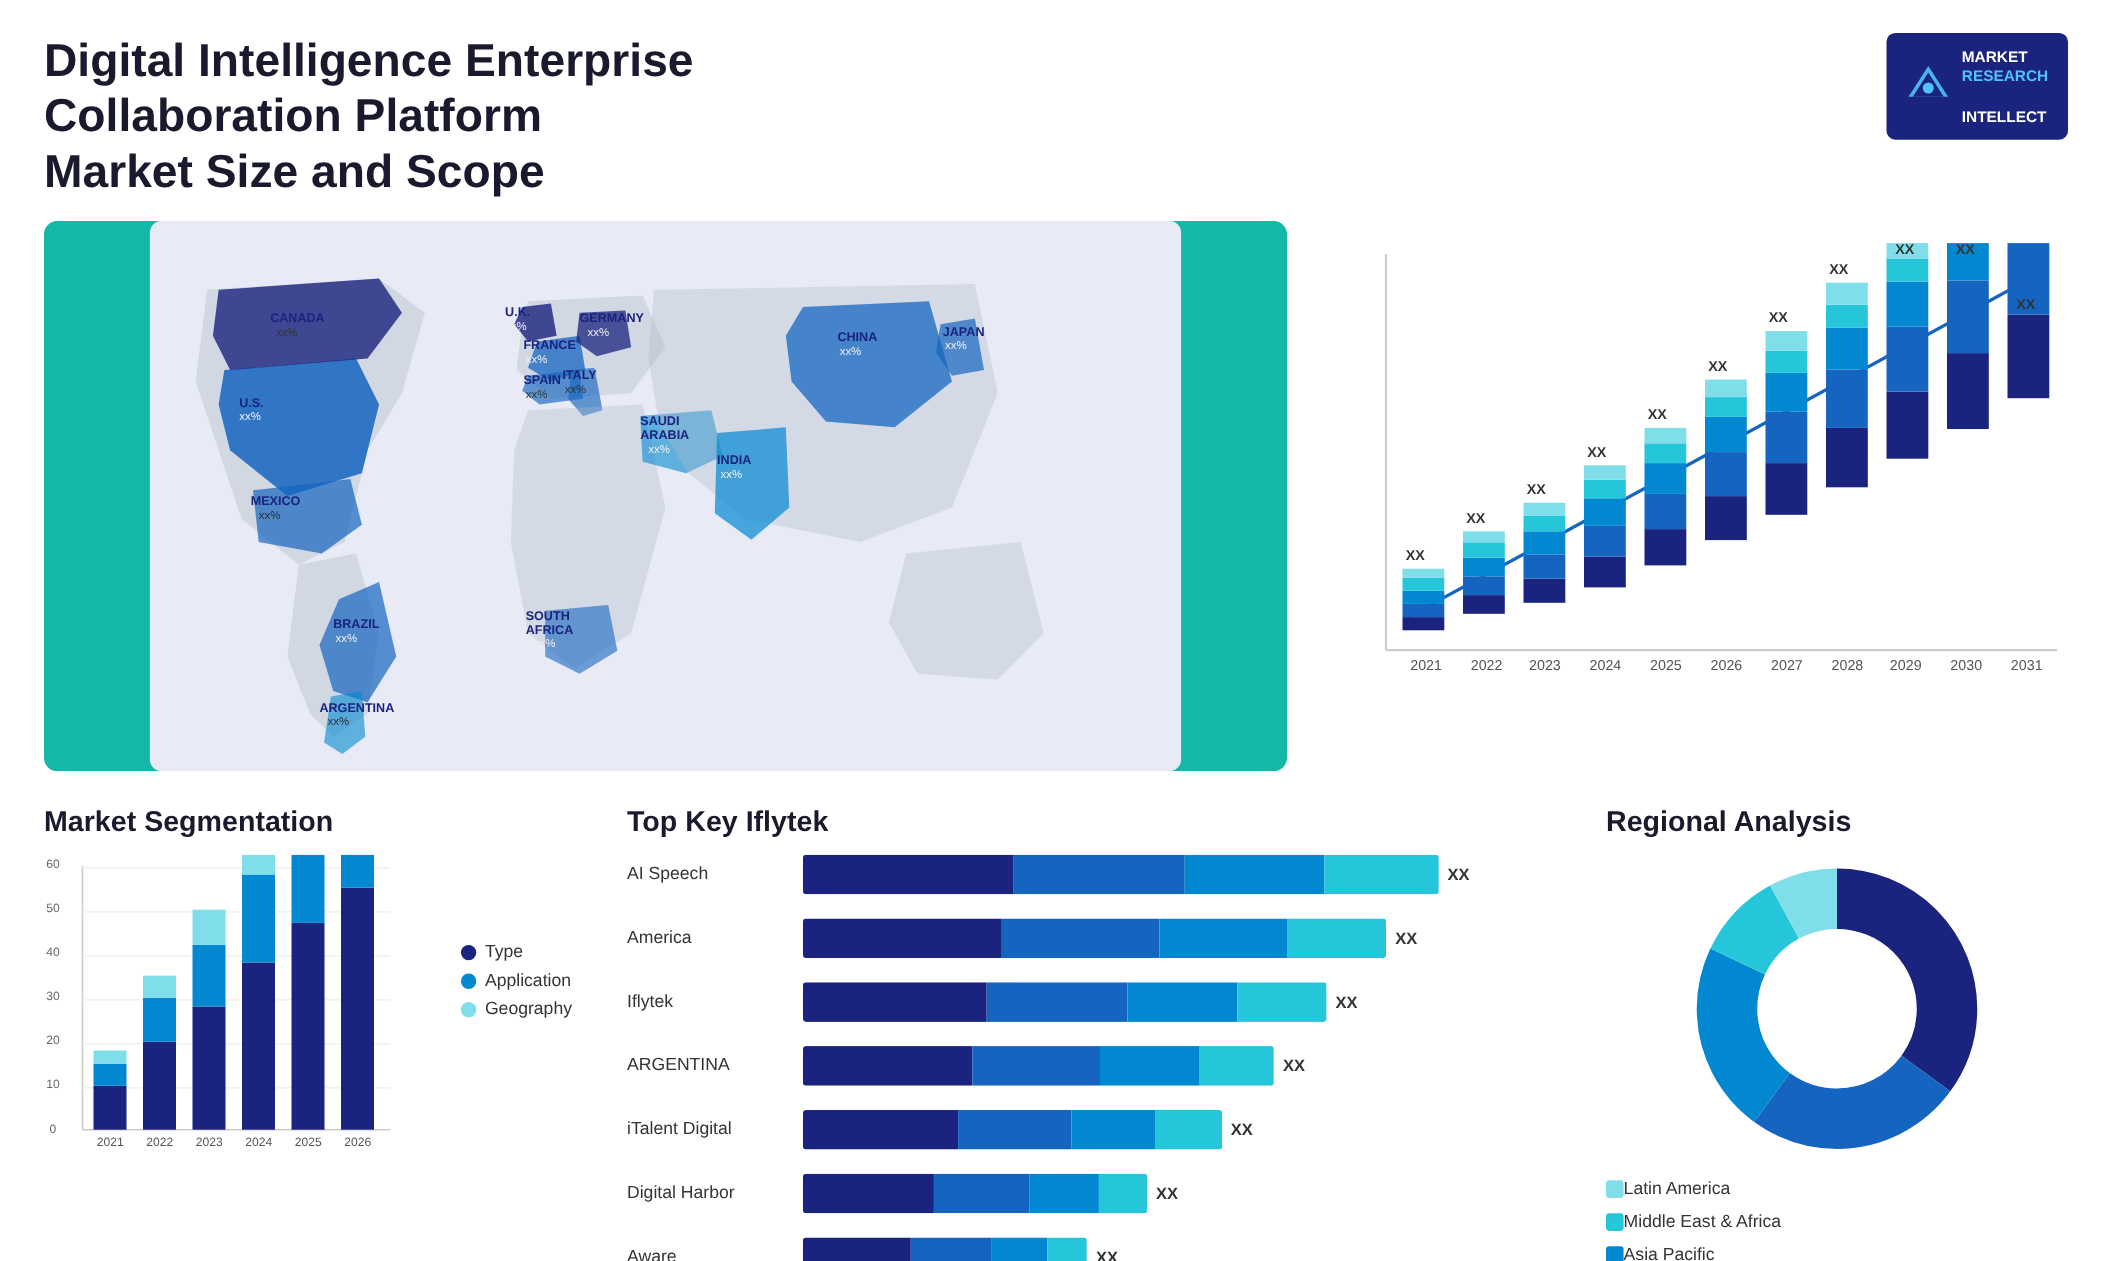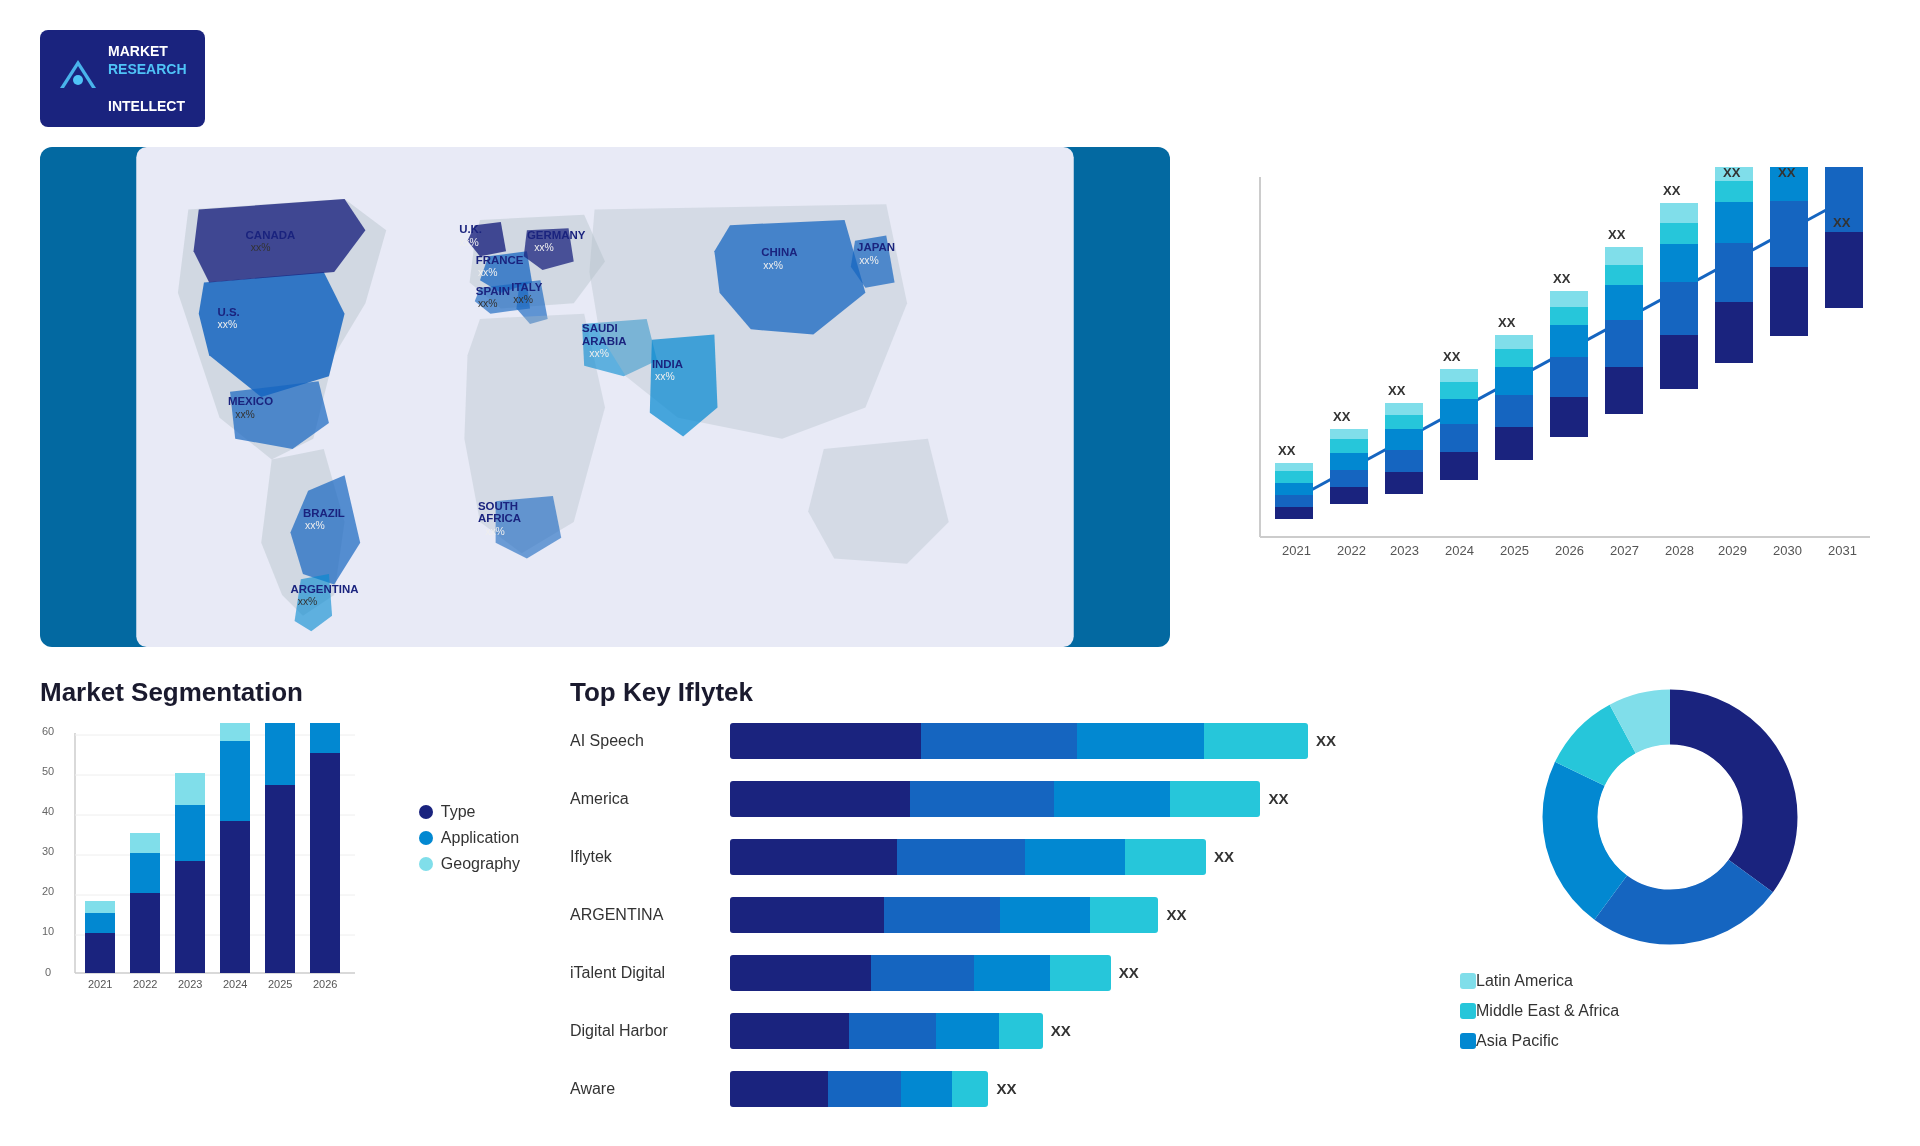--- a/index.html
+++ b/index.html
@@ -65,21 +65,21 @@
       display: flex;
       gap: 30px;
       margin-bottom: 30px;
       height: 500px;
     }
 
     
     .map-container {
       flex: 1;
       position: relative;
-      background: #0369a1;
+      background: #14b8a6;
       border-radius: 12px;
       overflow: hidden;
     }
     .world-map-svg {
       width: 100%;
       height: 100%;
     }
 
     
     .chart-container {
@@ -200,20 +200,24 @@
       font-weight: 700;
       fill: #1a237e;
     }
   </style>
 </head>
 <body>
 
 <div class="page-wrapper">
 
   <div class="header">
+    <div class="page-title">
+      <span>Digital Intelligence Enterprise Collaboration Platform</span><br>
+      <span>Market Size and Scope</span>
+    </div>
     <div class="logo-area">
       <div class="logo-box">
         <svg class="logo-icon" viewBox="0 0 40 40">
           <polygon points="20,2 38,30 2,30" fill="#4fc3f7" opacity="0.9"></polygon>
           <polygon points="20,8 34,30 6,30" fill="#1a237e"></polygon>
           <circle cx="20" cy="22" r="5" fill="#4fc3f7"></circle>
         </svg>
         <div class="logo-text">
           MARKET<br><span>RESEARCH</span><br>INTELLECT
         </div>
@@ -610,20 +614,21 @@
               <div class="player-bar-seg4" style="width:14%;"></div>
             </div>
             <span class="player-val">XX</span>
           </div>
         </div>
 
       </div>
     </div>
 
     <div class="regional-container">
+      <div class="section-title">Regional Analysis</div>
       <div class="donut-wrap">
         <svg viewBox="0 0 280 280" width="280" height="280" xmlns="http://www.w3.org/2000/svg">
 
           <circle cx="140" cy="140" r="100" fill="none" stroke="#1a237e" stroke-width="55" stroke-dasharray="219.9 629.9" stroke-dashoffset="0" transform="rotate(-90 140 140)"></circle>
 
           <circle cx="140" cy="140" r="100" fill="none" stroke="#1565c0" stroke-width="55" stroke-dasharray="157.1 692.7" stroke-dashoffset="-219.9" transform="rotate(-90 140 140)"></circle>
 
           <circle cx="140" cy="140" r="100" fill="none" stroke="#0288d1" stroke-width="55" stroke-dasharray="138.2 711.6" stroke-dashoffset="-377" transform="rotate(-90 140 140)"></circle>
 
           <circle cx="140" cy="140" r="100" fill="none" stroke="#26c6da" stroke-width="55" stroke-dasharray="62.8 786.9" stroke-dashoffset="-515.2" transform="rotate(-90 140 140)"></circle>

